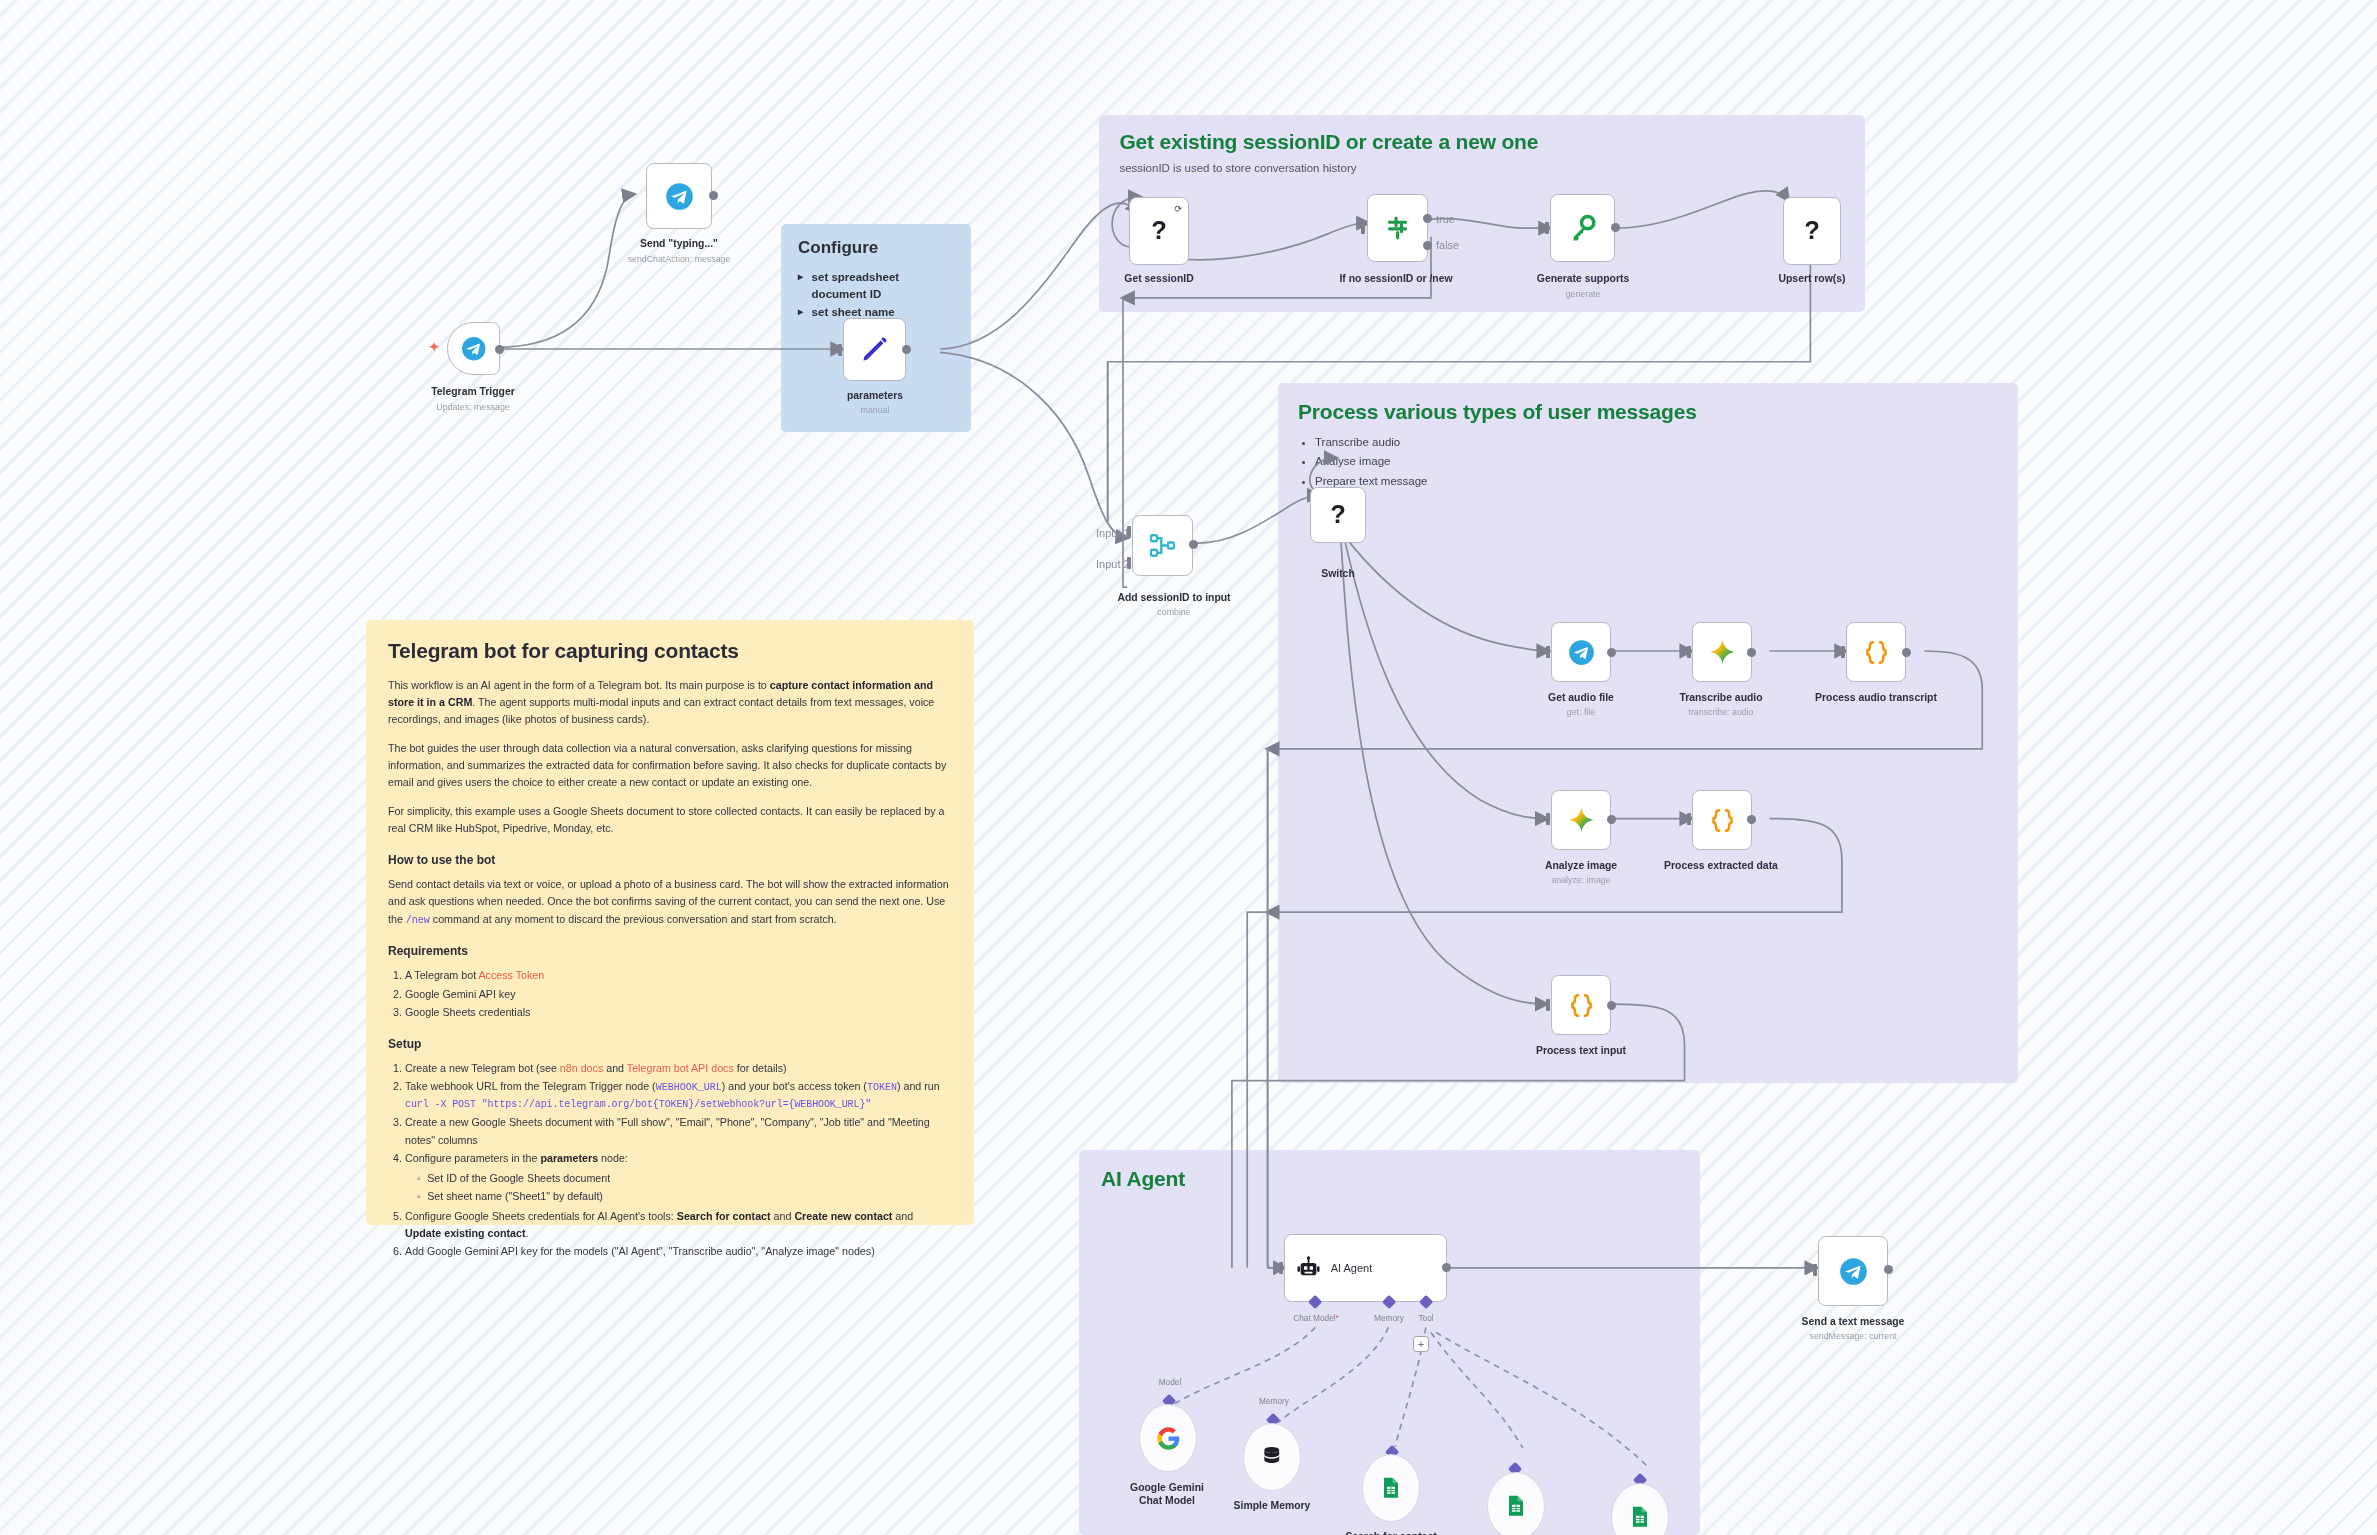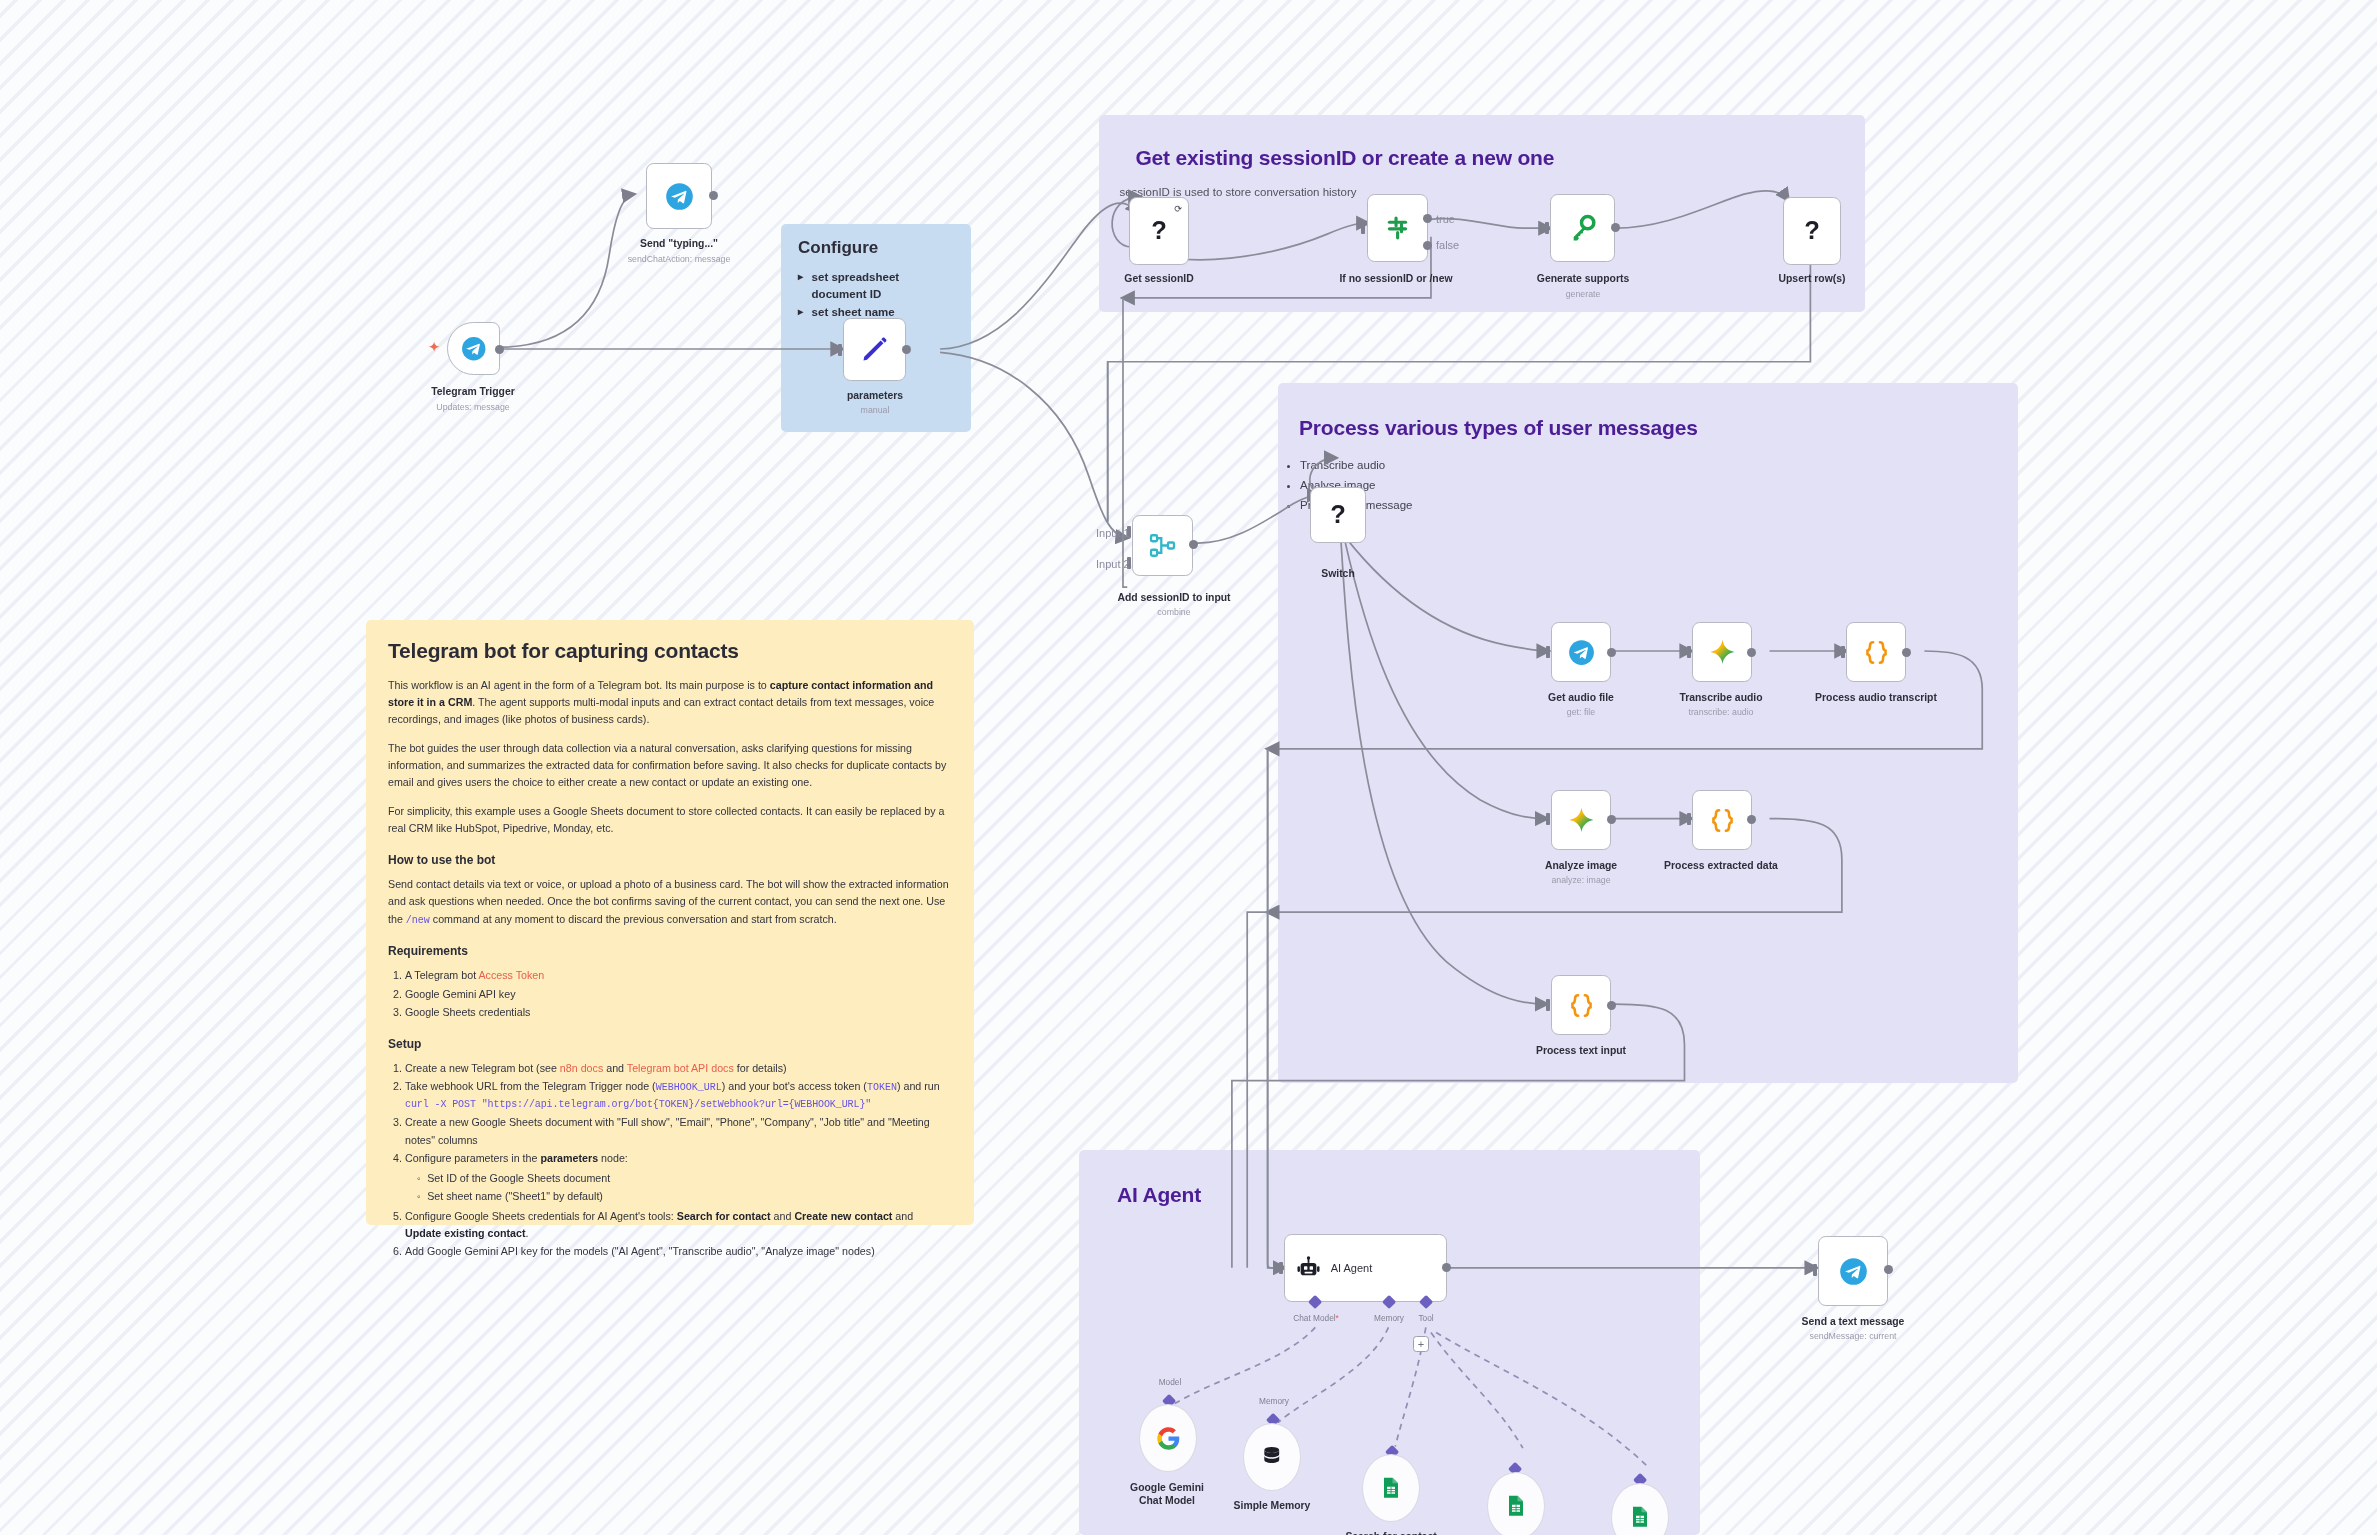--- a/index.html
+++ b/index.html
@@ -27,24 +27,24 @@
   
   .sticky {
     position: absolute;
     border-radius: 5.1px;
   }
   .sticky-purple { background: #e3e1f5; }
   .sticky-blue   { background: #c7dcf0; }
   .sticky-yellow { background: #fdedbf; }
 
   .sticky h2 {
-    margin: 16px;
+    margin: 0;
     font-size: 21px;
     font-weight: 700;
-    color: #4c1d95;
+    color: #15803d;
     letter-spacing: -0.2px;
   }
   .sticky h3 {
     margin: 0;
     font-size: 17px;
     font-weight: 700;
     color: #2d2e3a;
   }
   .sticky .sub {
     font-size: 11.5px;
@@ -169,21 +169,21 @@
 </head>
 <body>
 
 <div id="canvas">
 
   <div class="sticky sticky-purple" style="left:1099px; top:115px; width:766px; height:197px; padding:15.3px 20.4px;">
     <h2>Get existing sessionID or create a new one</h2>
     <div class="sub">sessionID is used to store conversation history</div>
   </div>
 
-  <div class="sticky sticky-purple" style="left:1278px; top:383px; width:740px; height:700px; padding:17px 5px;">
+  <div class="sticky sticky-purple" style="left:1278px; top:383px; width:740px; height:700px; padding:17px 20px;">
     <h2>Process various types of user messages</h2>
     <ul class="bullets">
       <li>Transcribe audio</li>
       <li>Analyse image</li>
       <li>Prepare text message</li>
     </ul>
   </div>
 
   <div class="sticky sticky-purple" style="left:1079px; top:1150px; width:621px; height:385px; padding:17px 22px;">
     <h2>AI Agent</h2>

